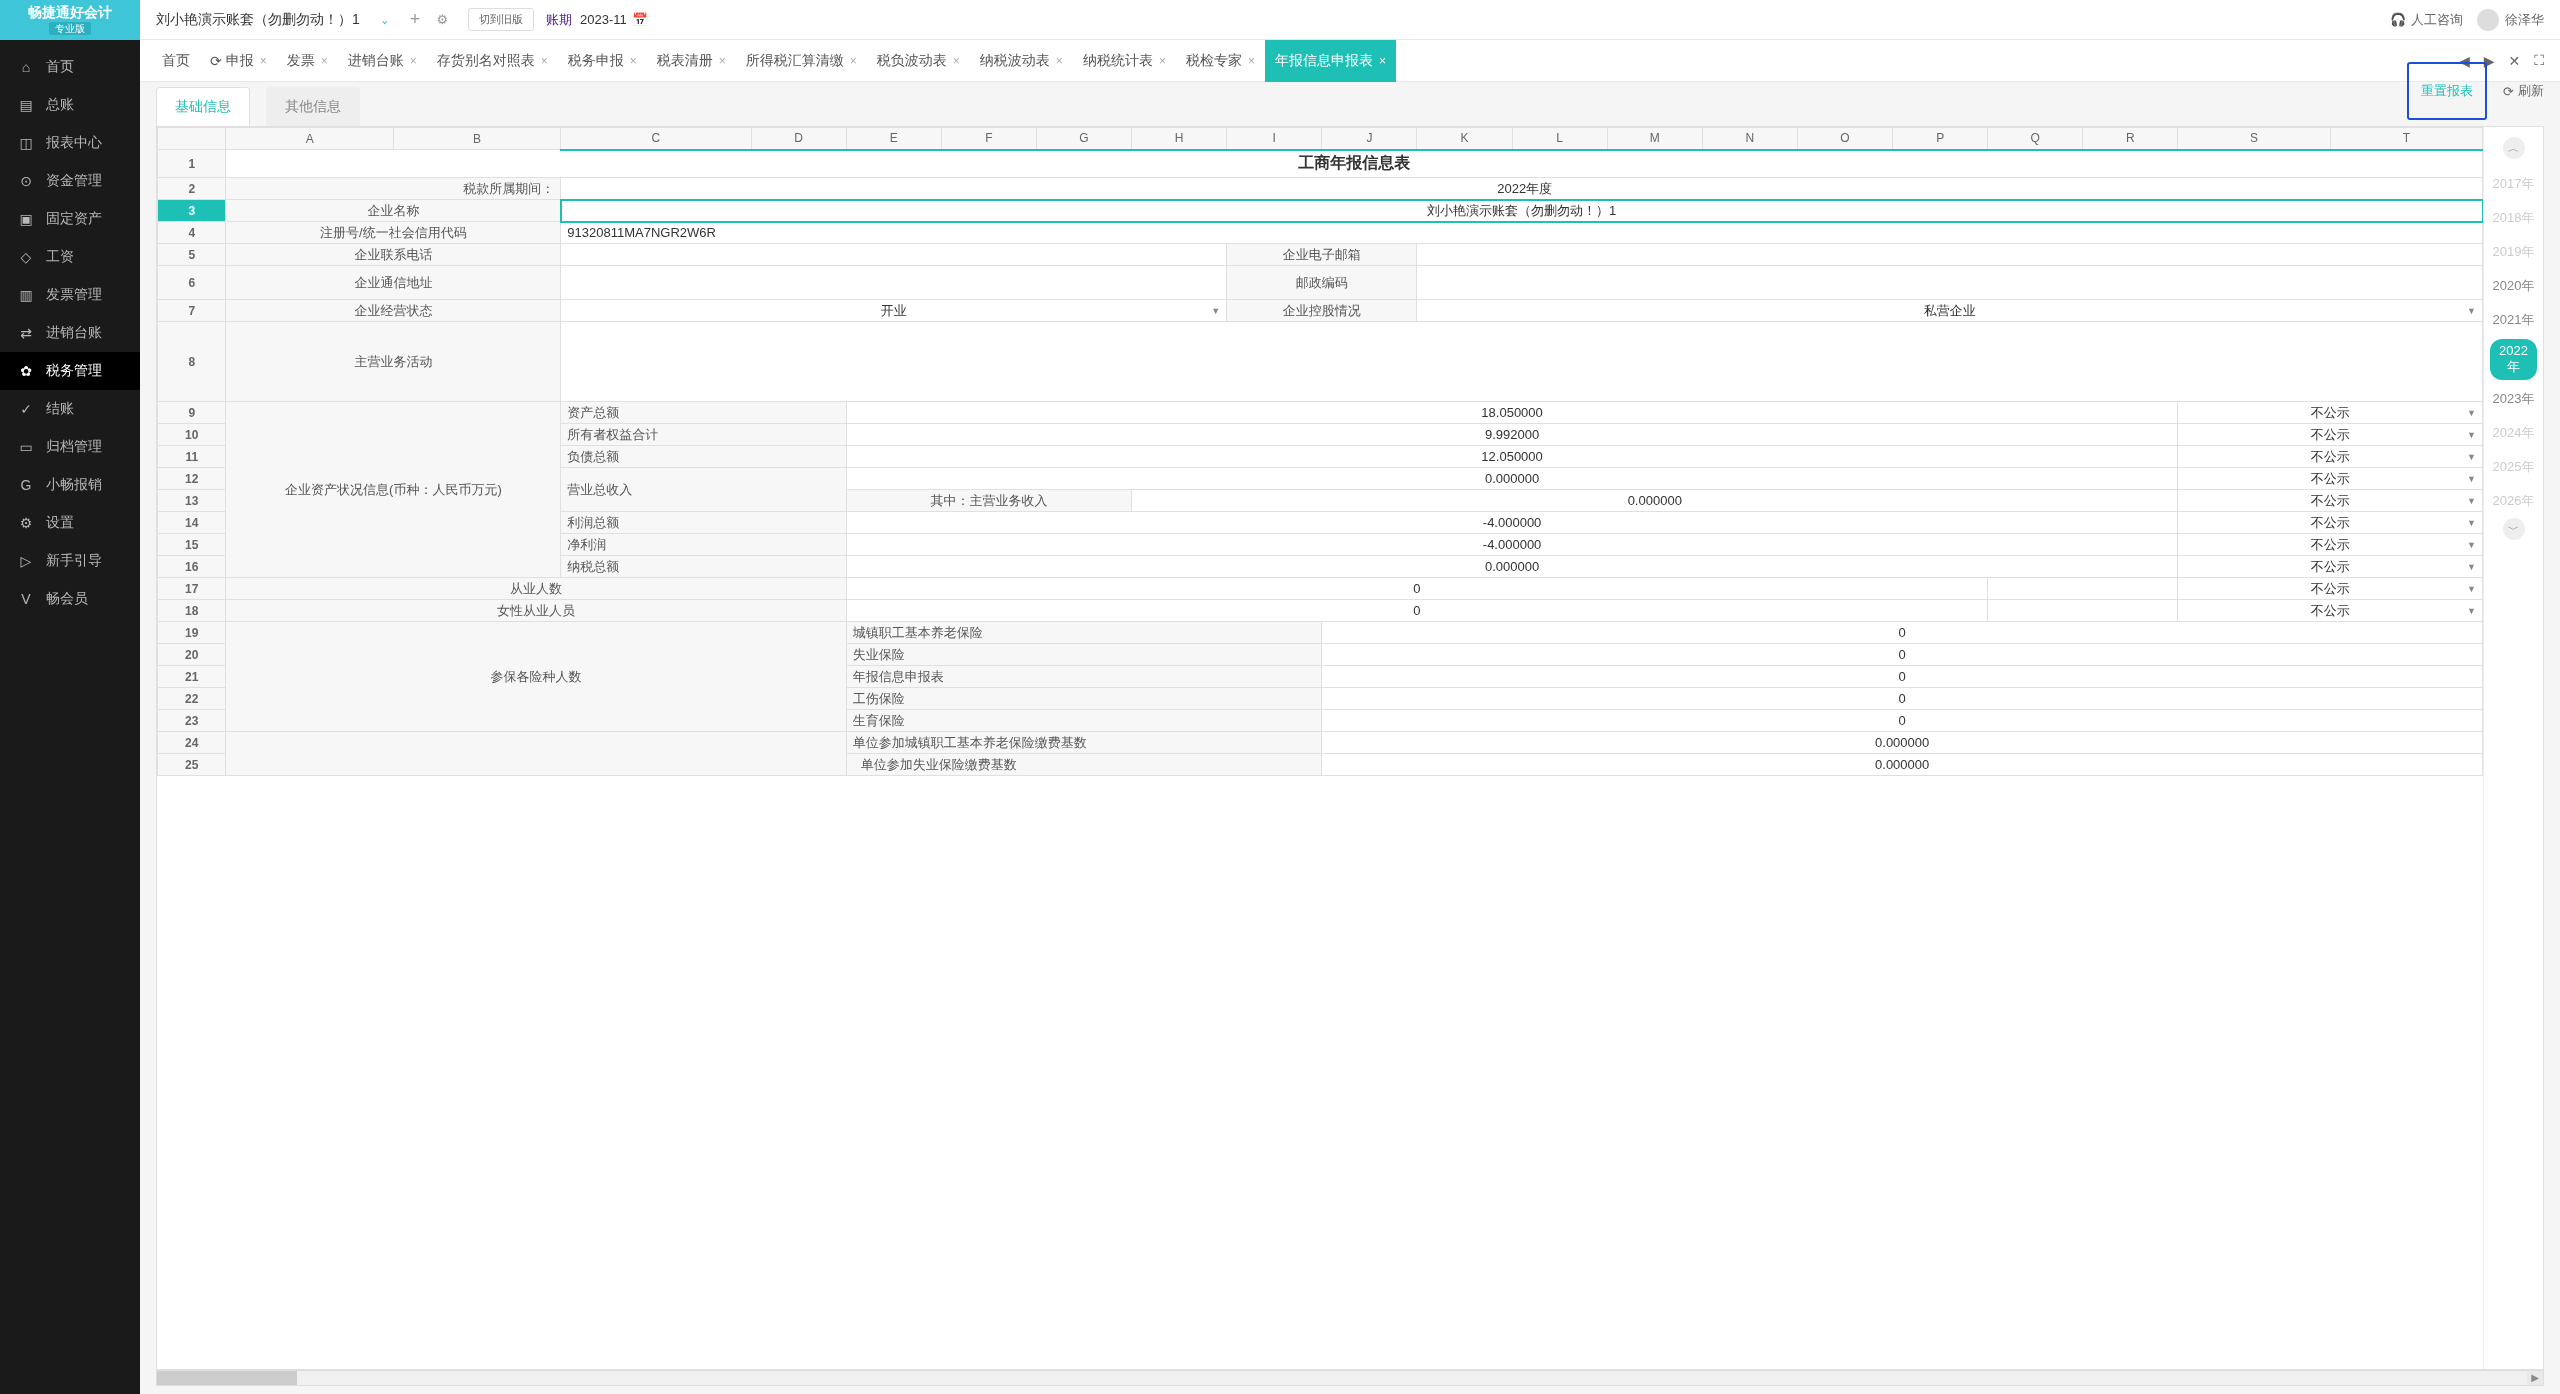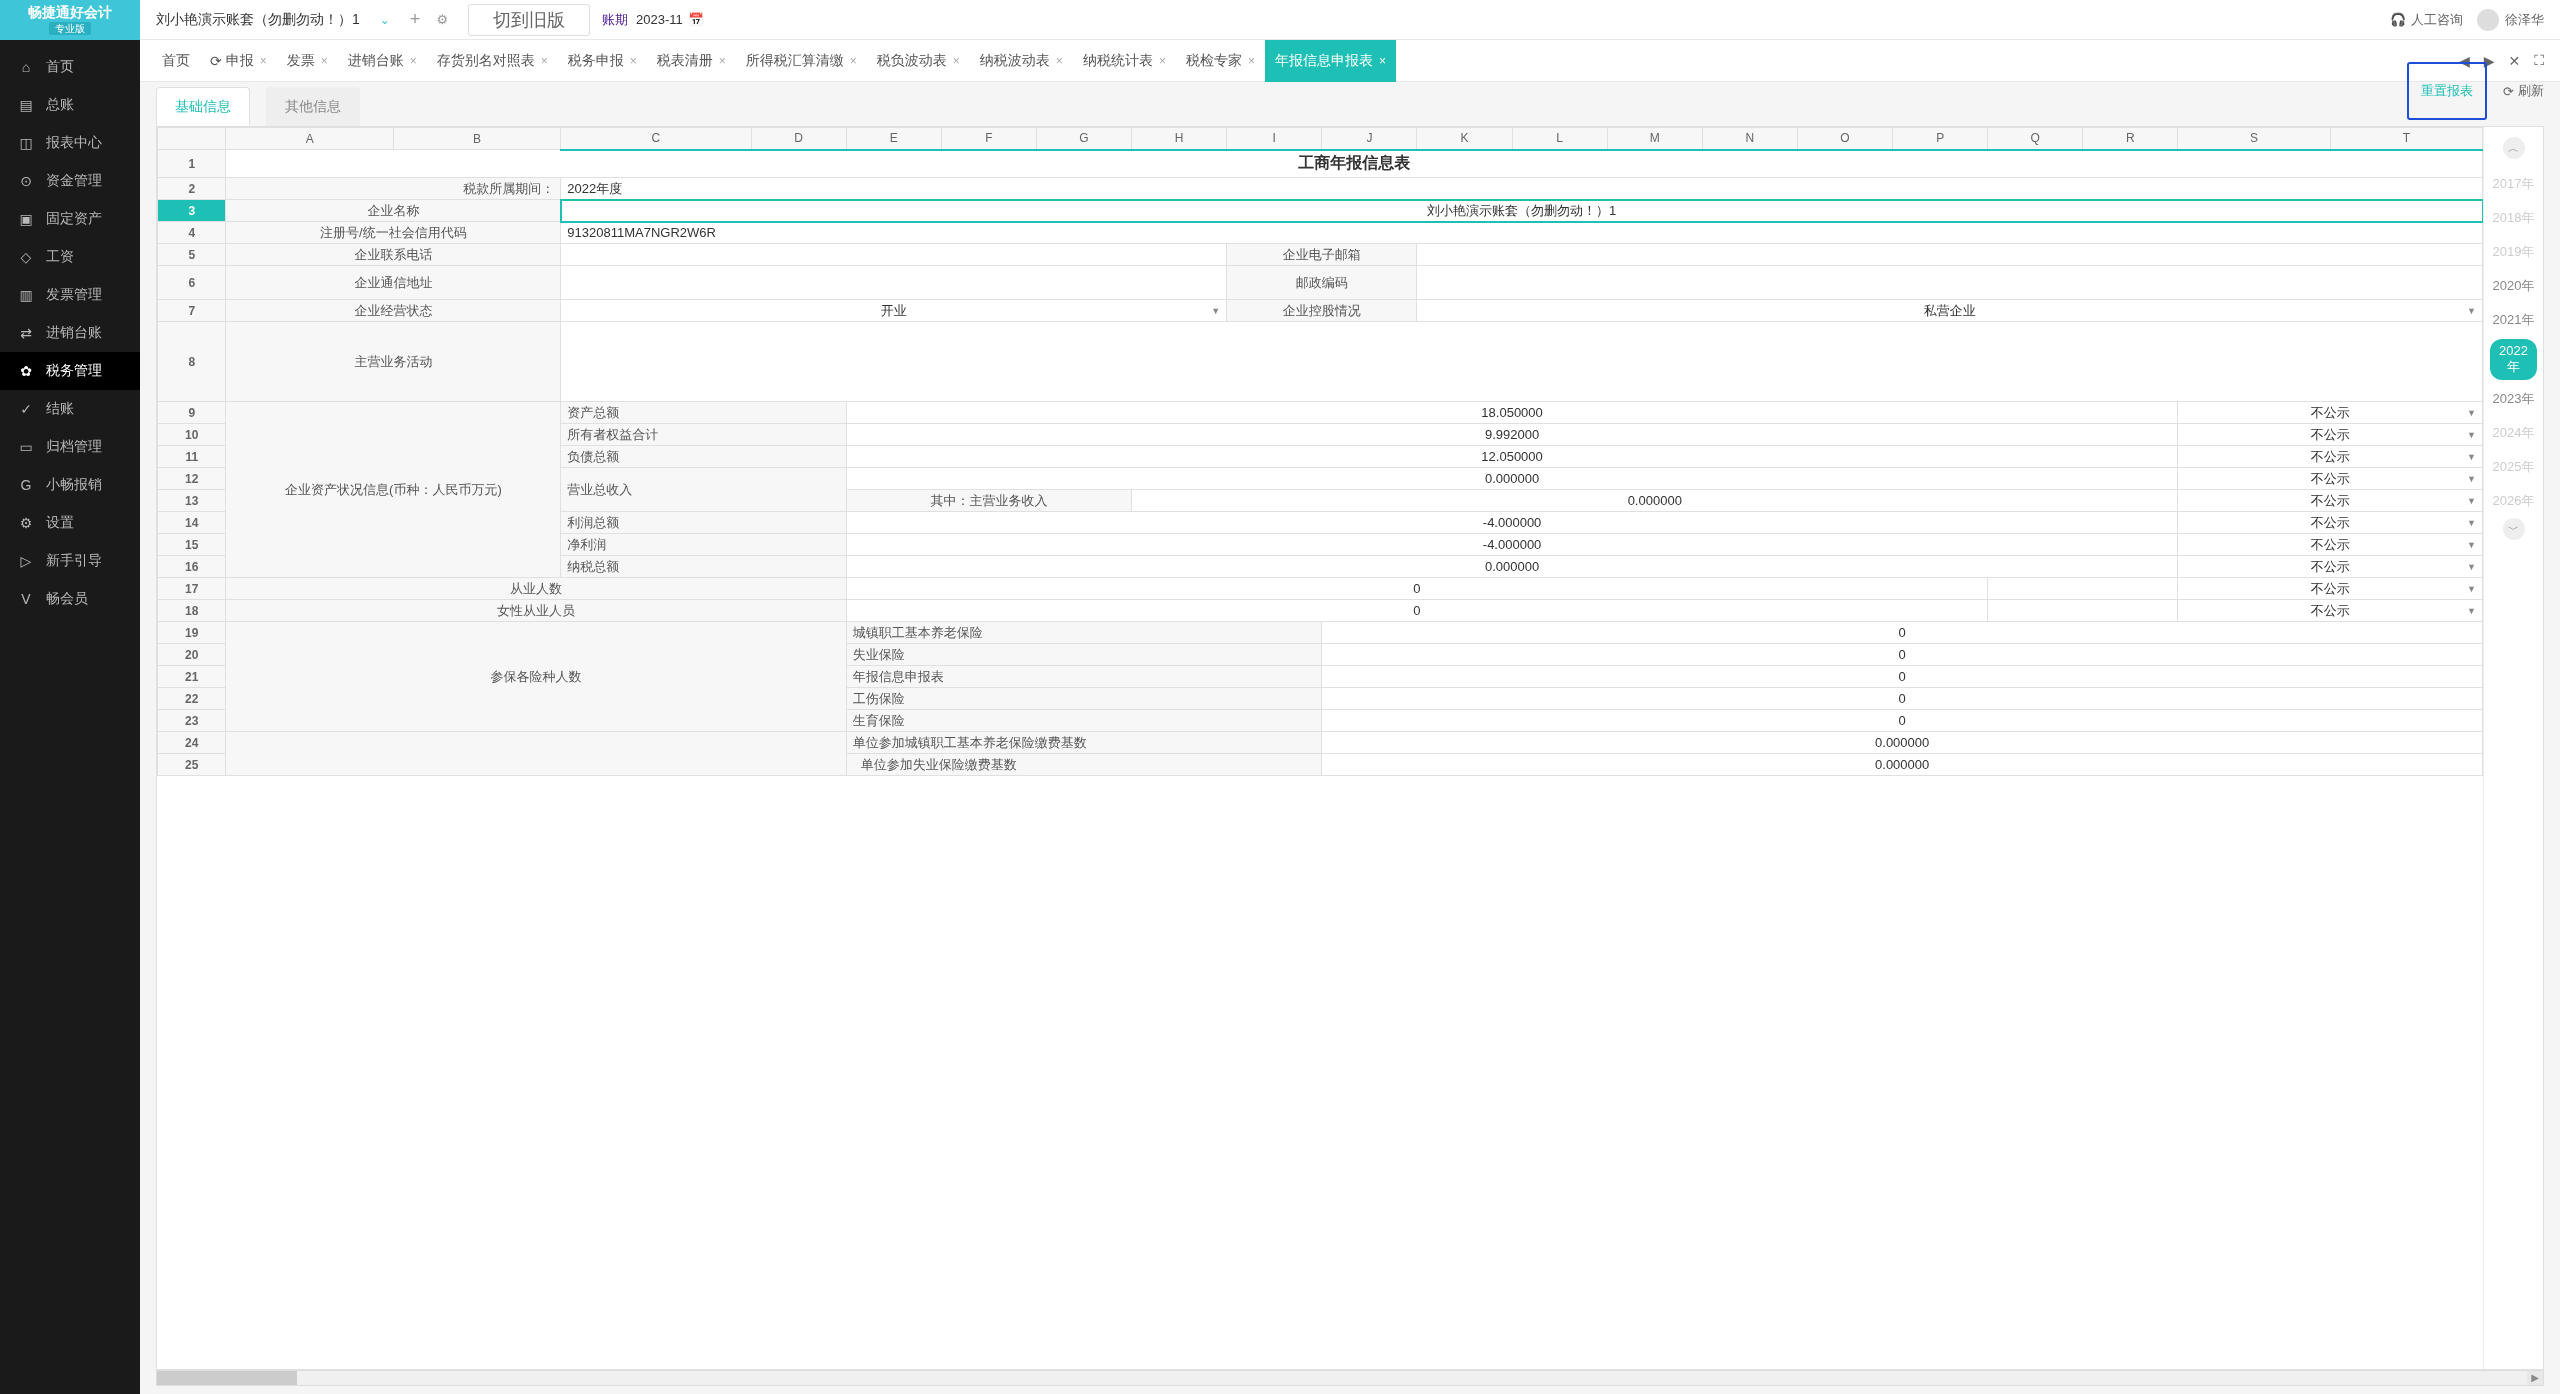--- a/index.html
+++ b/index.html
@@ -5,21 +5,21 @@
 *{box-sizing:border-box;margin:0;padding:0;font-family:"Microsoft YaHei","PingFang SC",sans-serif}
 body{background:#fff;font-size:13px;color:#333;overflow:hidden}
 .topbar{height:40px;background:#fff;border-bottom:1px solid #e8e8e8;display:flex;align-items:center;padding:0 16px}
 .logo-area{width:140px;height:40px;background:#3ec6d8;display:flex;align-items:center;justify-content:center;color:#fff;font-size:14px;font-weight:bold;position:absolute;left:0;top:0;flex-direction:column;line-height:1.1}
 .logo-sub{font-size:10px;font-weight:normal;background:#2bb0c2;padding:1px 6px;border-radius:2px;margin-top:1px}
 .topbar-inner{margin-left:140px;display:flex;align-items:center;width:100%}
 .acct-name{color:#333;font-size:14px;margin-right:8px}
 .chev{color:#3ec6d8;font-size:12px;margin:0 12px;cursor:pointer}
 .plus{color:#999;font-size:18px;margin:0 8px;cursor:pointer}
 .gear{color:#999;margin:0 8px;cursor:pointer}
-.old-btn{border:1px solid #ddd;padding:3px 24px;border-radius:3px;color:#666;margin:0 12px;cursor:pointer;font-size:18px}
+.old-btn{border:1px solid #ddd;padding:3px 10px;border-radius:3px;color:#666;margin:0 12px;cursor:pointer;font-size:11px}
 .period-label{color:#4c1d95;margin-right:8px}
 .period-val{color:#333;margin-right:6px}
 .cal-icon{color:#3ec6d8;cursor:pointer}
 .top-right{margin-left:auto;display:flex;align-items:center;gap:14px;color:#666}
 .headset{display:flex;align-items:center;gap:4px;cursor:pointer}
 .avatar{width:22px;height:22px;border-radius:50%;background:#ddd;display:inline-block}
 .user{display:flex;align-items:center;gap:6px}
 .layout{display:flex;height:calc(100vh - 40px)}
 .sidebar{width:140px;background:#1a1a1a;color:#b8b8b8;padding-top:8px;flex-shrink:0}
 .side-item{height:38px;display:flex;align-items:center;padding:0 18px;gap:12px;cursor:pointer;font-size:14px}
@@ -276,21 +276,21 @@
                 <th class="colhdr active-col">S</th>
                 <th class="colhdr active-col">T</th>
               </tr>
           <tr class="title-row">
                 <th class="rowhdr">1</th>
                 <td class="cell" colspan="20">工商年报信息表</td>
               </tr>
           <tr>
                 <th class="rowhdr">2</th>
                 <td class="cell lbl" colspan="2" style="text-align:right;padding-right:6px">税款所属期间：</td>
-                <td class="cell" colspan="18" style="text-align:left;padding-left:6px">2022年度</td>
+                <td class="cell" colspan="18" style="text-align:center;padding-left:6px">2022年度</td>
               </tr>
           <tr>
                 <th class="rowhdr active-row">3</th>
                 <td class="cell lbl" colspan="2">企业名称</td>
                 <td class="cell sel-cell" colspan="18">刘小艳演示账套（勿删勿动！）1</td>
               </tr>
           <tr>
                 <th class="rowhdr">4</th>
                 <td class="cell lbl" colspan="2">注册号/统一社会信用代码</td>
                 <td class="cell" colspan="18" style="text-align:left;padding-left:6px">91320811MA7NGR2W6R</td>

